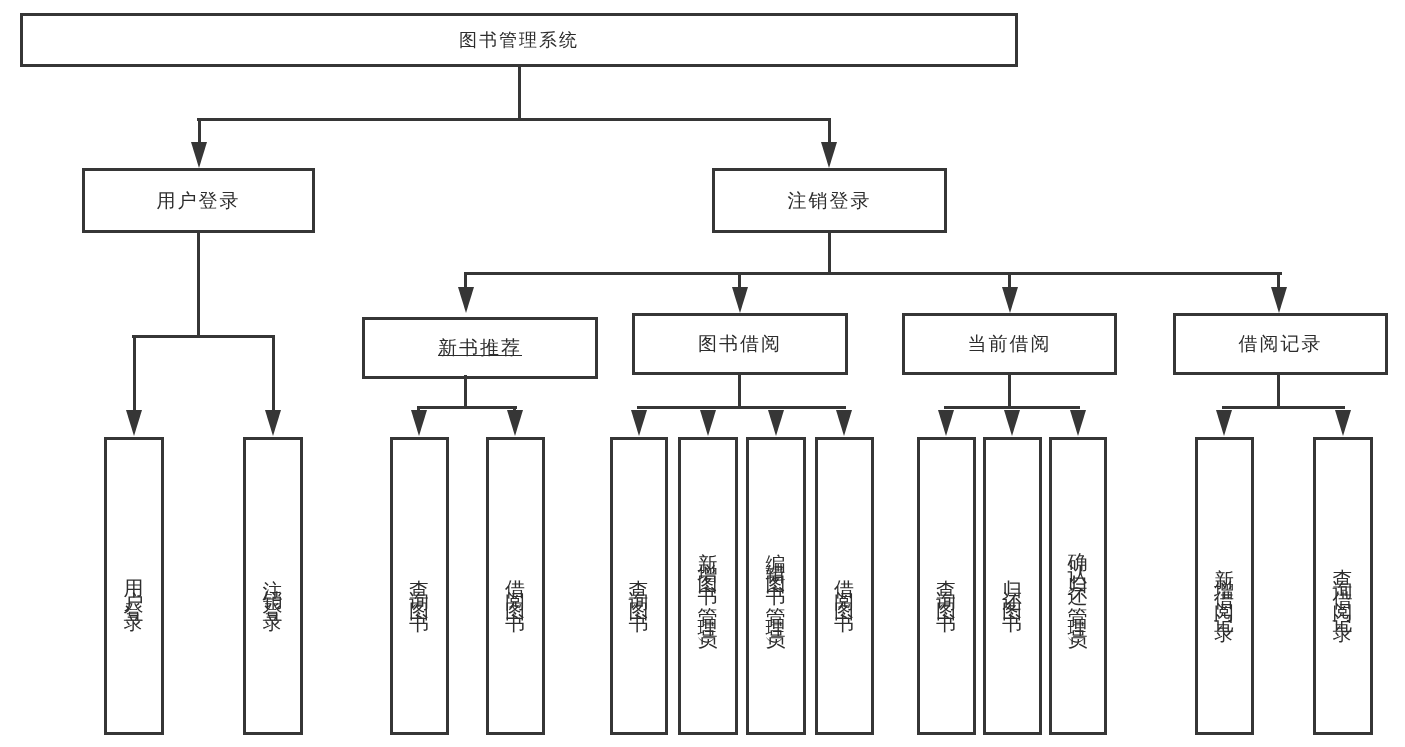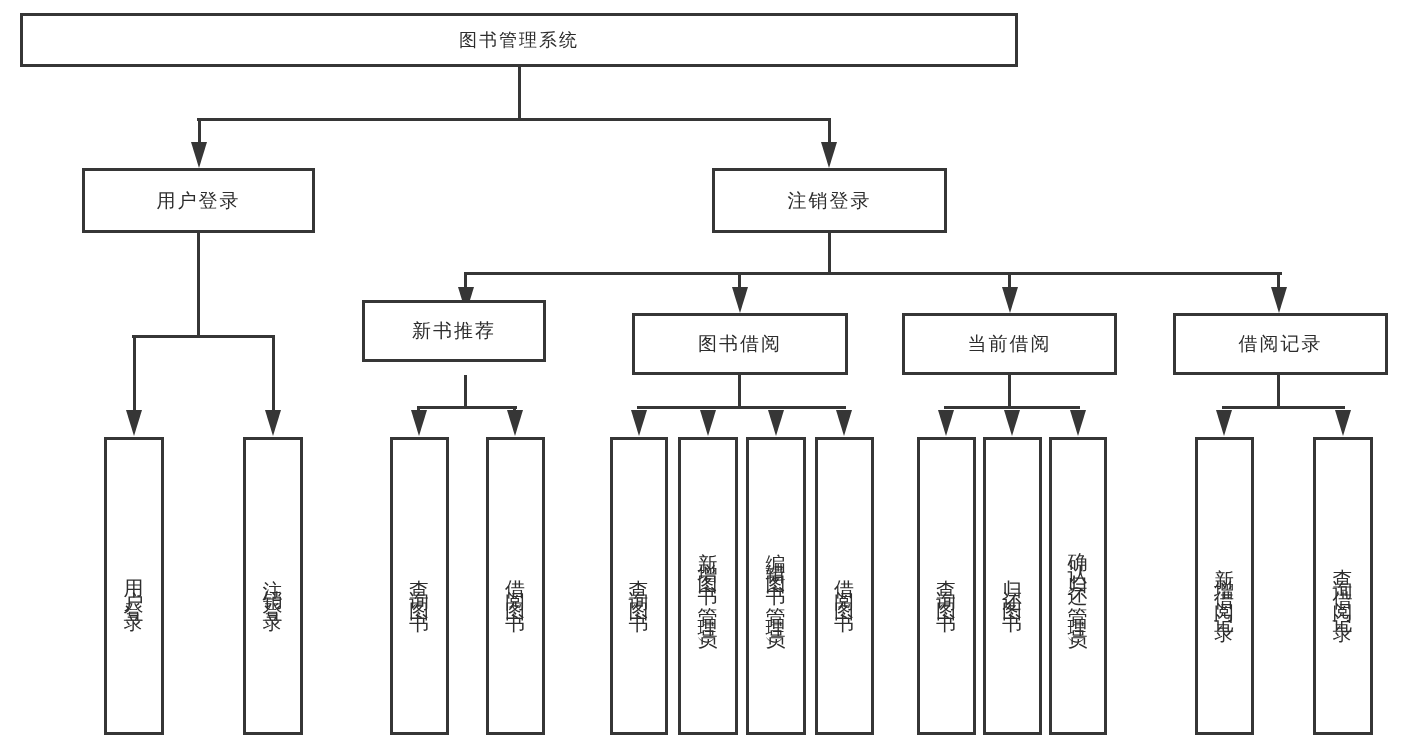--- a/index.html
+++ b/index.html
@@ -87,21 +87,21 @@
   <div class="hline" style="left:465px; top:272px; width:817px;"></div>
   <div class="vline" style="left:464px; top:272px; height:20px;"></div>
   <div class="arrow" style="left:458px; top:287px;"></div>
   <div class="vline" style="left:738px; top:272px; height:20px;"></div>
   <div class="arrow" style="left:732px; top:287px;"></div>
   <div class="vline" style="left:1008px; top:272px; height:20px;"></div>
   <div class="arrow" style="left:1002px; top:287px;"></div>
   <div class="vline" style="left:1277px; top:272px; height:20px;"></div>
   <div class="arrow" style="left:1271px; top:287px;"></div>
 
-  <div class="box hnode" style="left:362px; top:300px; width:184px; height:62px;">
+  <div class="box hnode" style="left:362px; top:317px; width:236px; height:62px;text-decoration:underline;">
     <span>新书推荐</span>
   </div>
   <div class="box hnode" style="left:902px; top:313px; width:215px; height:62px;">
     <span>当前借阅</span>
   </div>
   <div class="box hnode" style="left:632px; top:313px; width:216px; height:62px;">
     <span>图书借阅</span>
   </div>
   <div class="box hnode" style="left:1173px; top:313px; width:215px; height:62px;">
     <span>借阅记录</span>

